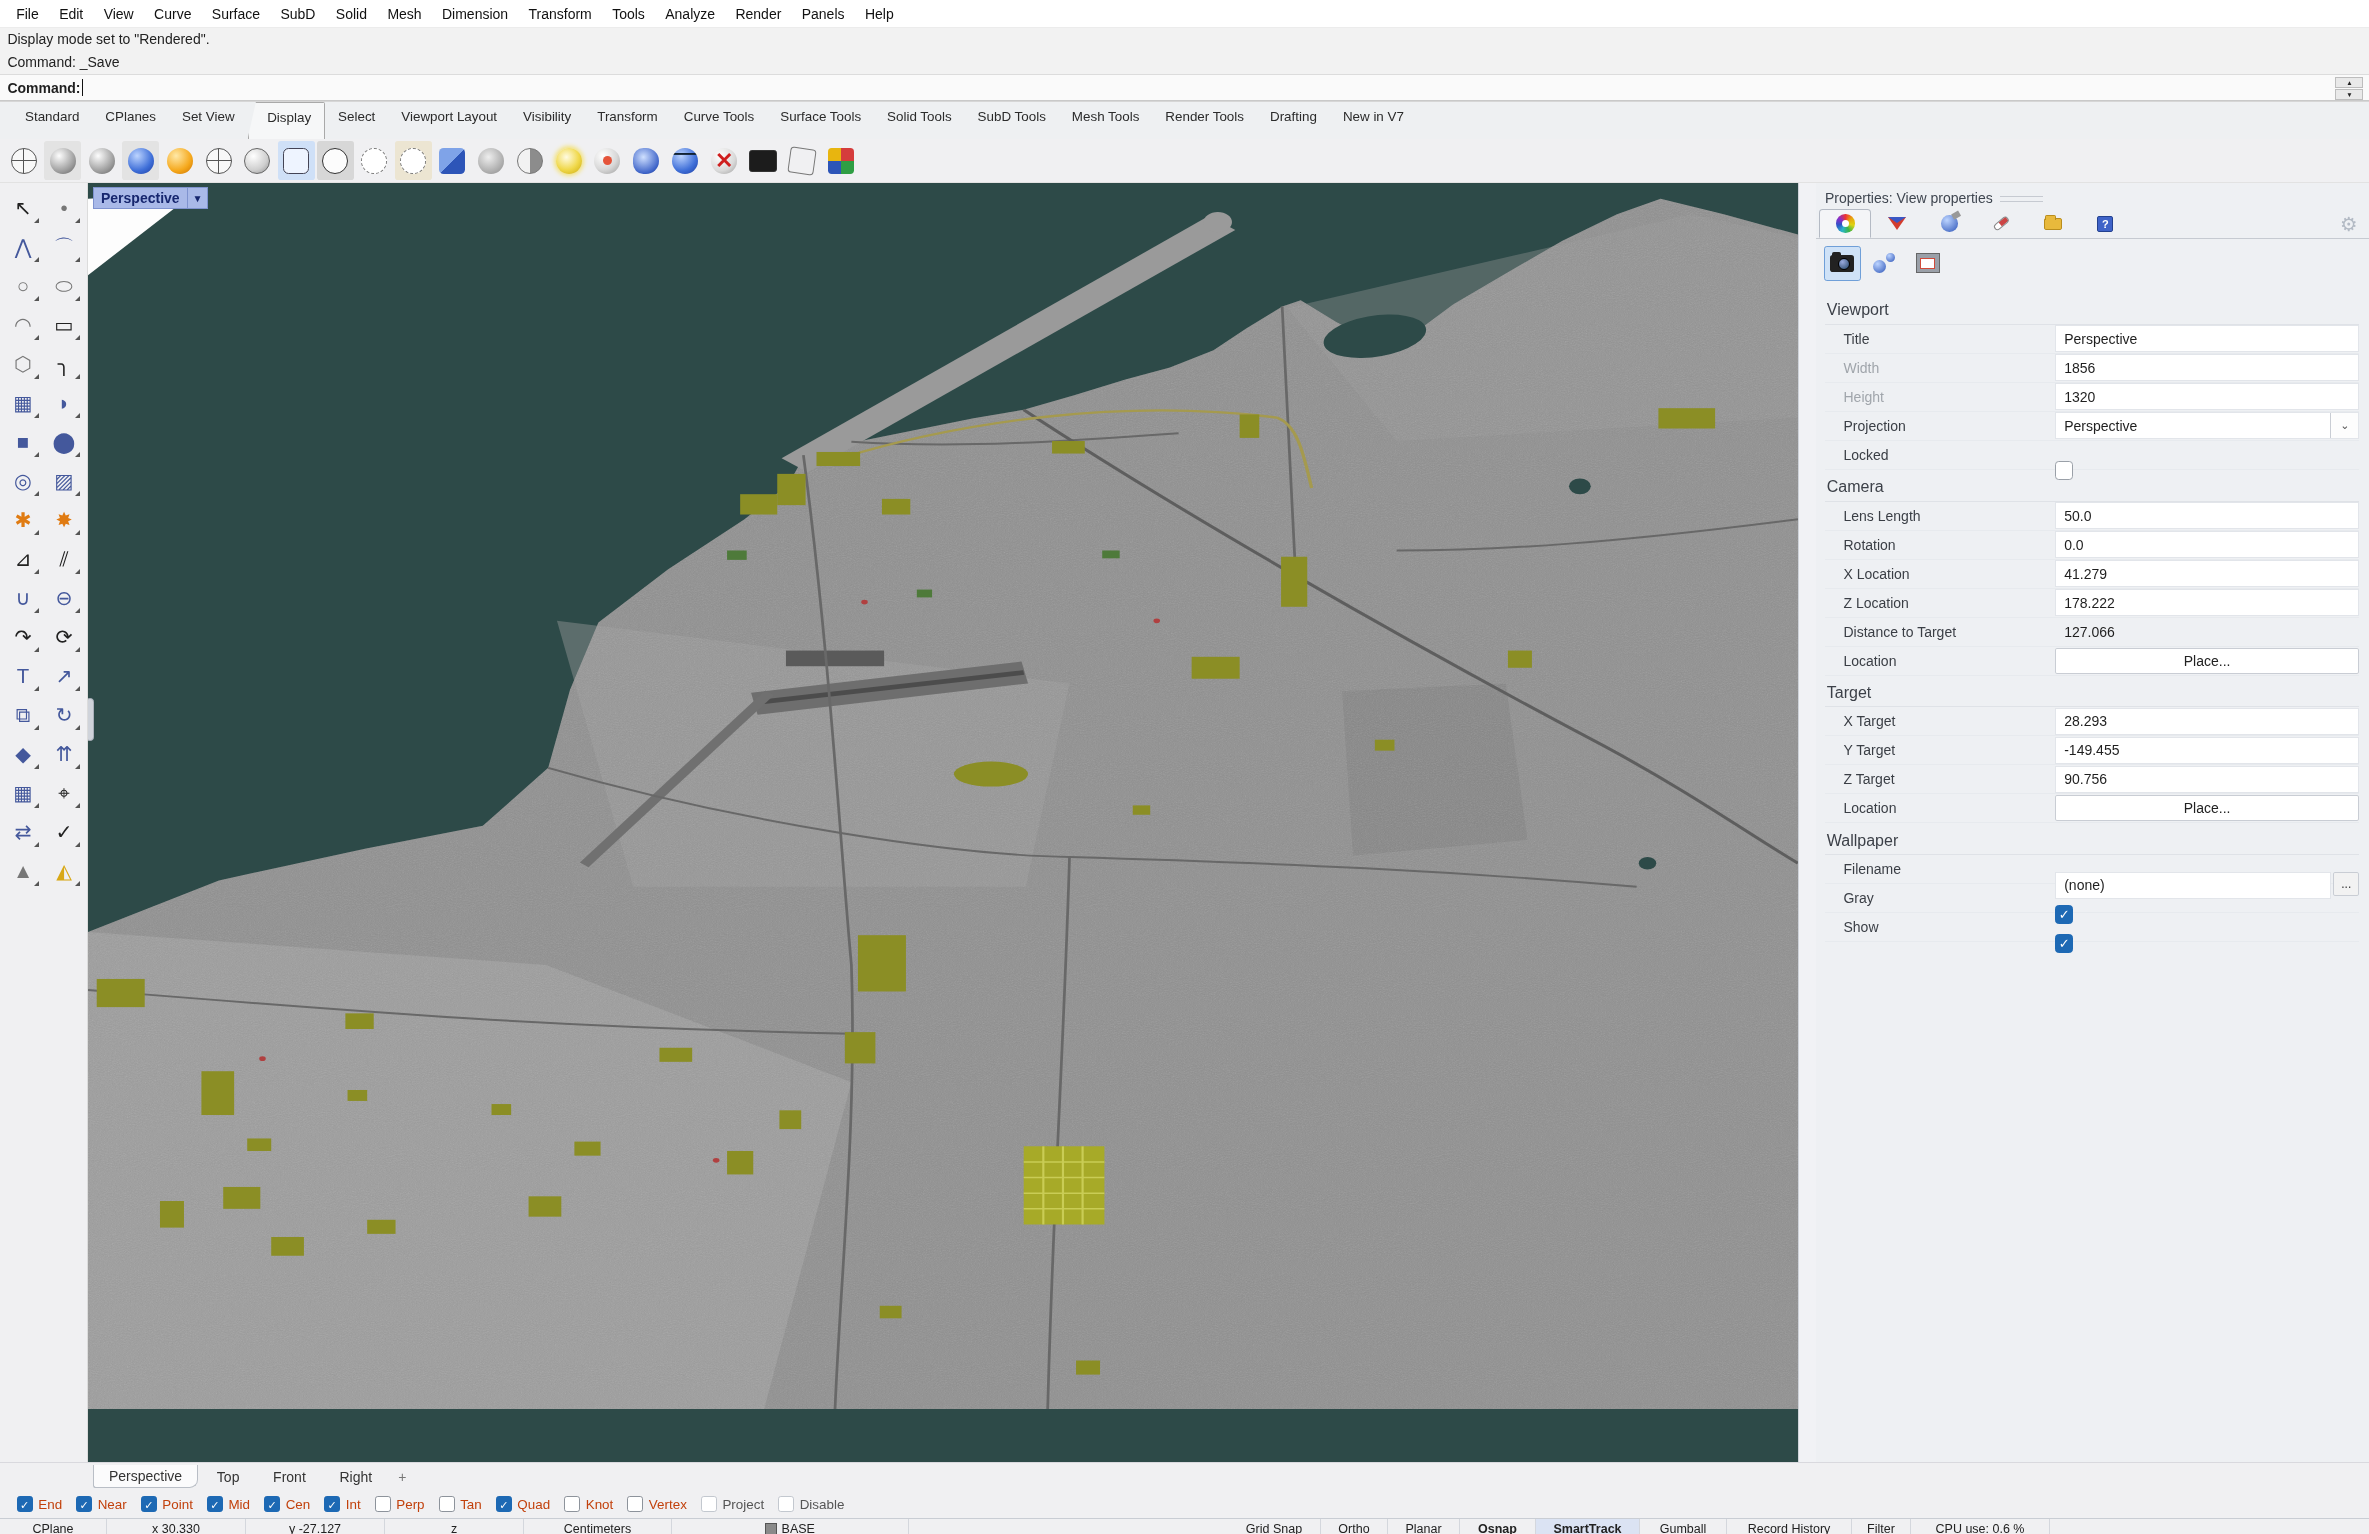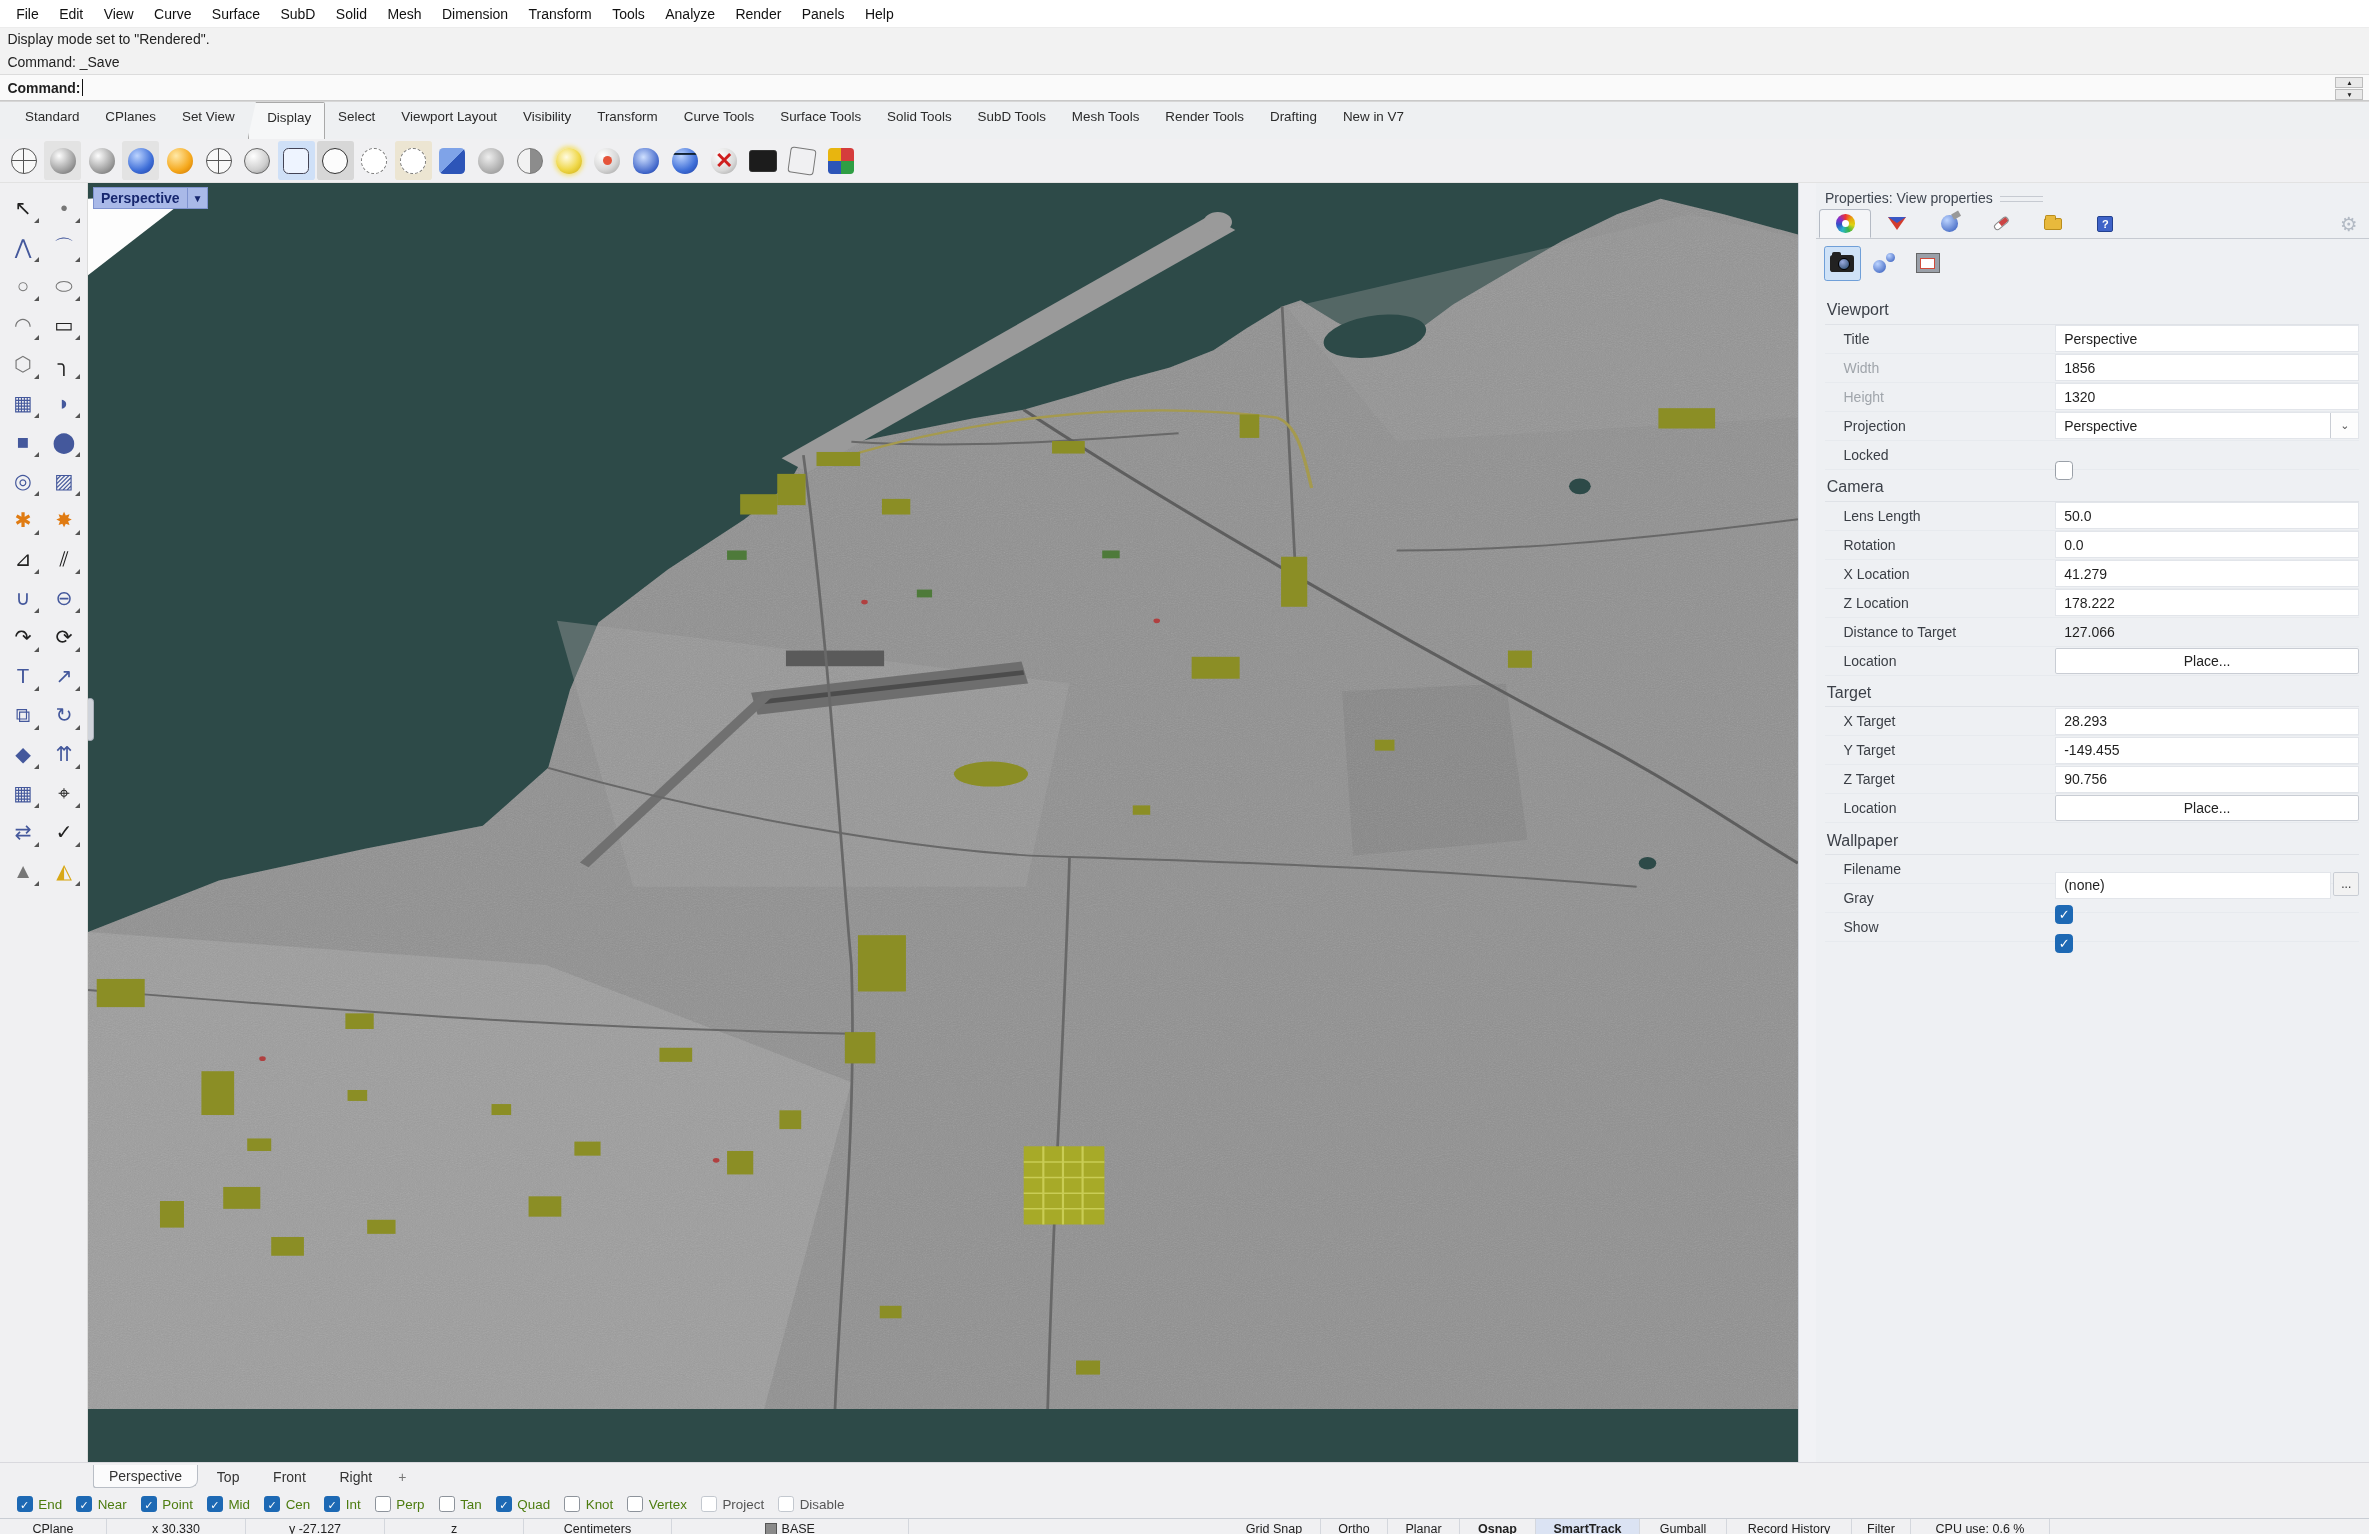--- a/index.html
+++ b/index.html
@@ -170,21 +170,21 @@
   .vptab { font-size:14px; color:#333; padding:2.8px 15px; }
   .vptab.active { background:#fbfbfc; border:0.9px solid #b9bec6; border-top:none; border-radius:0 0 8.3px 2.8px; }
   .vptab-plus { color:#777; font-size:14px; padding:0 7.4px; }
 
   .osnap-row { height:28px; background:#f0f0f2; display:flex; align-items:center; padding-left:16.7px; gap:14px; flex:0 0 auto; }
   .osnap-item { display:flex; align-items:center; gap:5.6px; }
   .oscb { width:16px; height:16px; border-radius:2.8px; border:0.9px solid #8d939b; background:#fff; }
   .oscb.checked { background:#1d69b4; border-color:#1d69b4; position:relative; }
   .oscb.checked::after { content:"✓"; position:absolute; inset:0; color:#fff; font-size:11px; line-height:16px; text-align:center; }
   .oscb.dim { border-color:#c3c8cf; }
-  .osnap-label { font-size:13.4px; color:#4d7c0f; }
+  .osnap-label { font-size:13.4px; color:#c2410c; }
   .osnap-label.dim { color:#555; }
 
   .statusbar { height:16px; background:#f0f0f2; border-top:0.9px solid #c9cdd4; display:flex; overflow:hidden; flex:0 0 auto; }
   .scell { border-right:0.9px solid #d4d7dd; display:flex; align-items:flex-start; justify-content:center; gap:4.6px;
            font-size:12.5px; color:#222; padding-top:2.8px; flex:0 0 auto; }
   .scell.bold { font-weight:bold; }
   .scell.hl { background:#dbe3f3; }
   .scell.spacer { flex:1 1 auto; border-right:none; }
   .swatch { width:12px; height:12px; background:#8a8a8a; border:0.9px solid #555; margin-top:0.9px; }
 </style>

